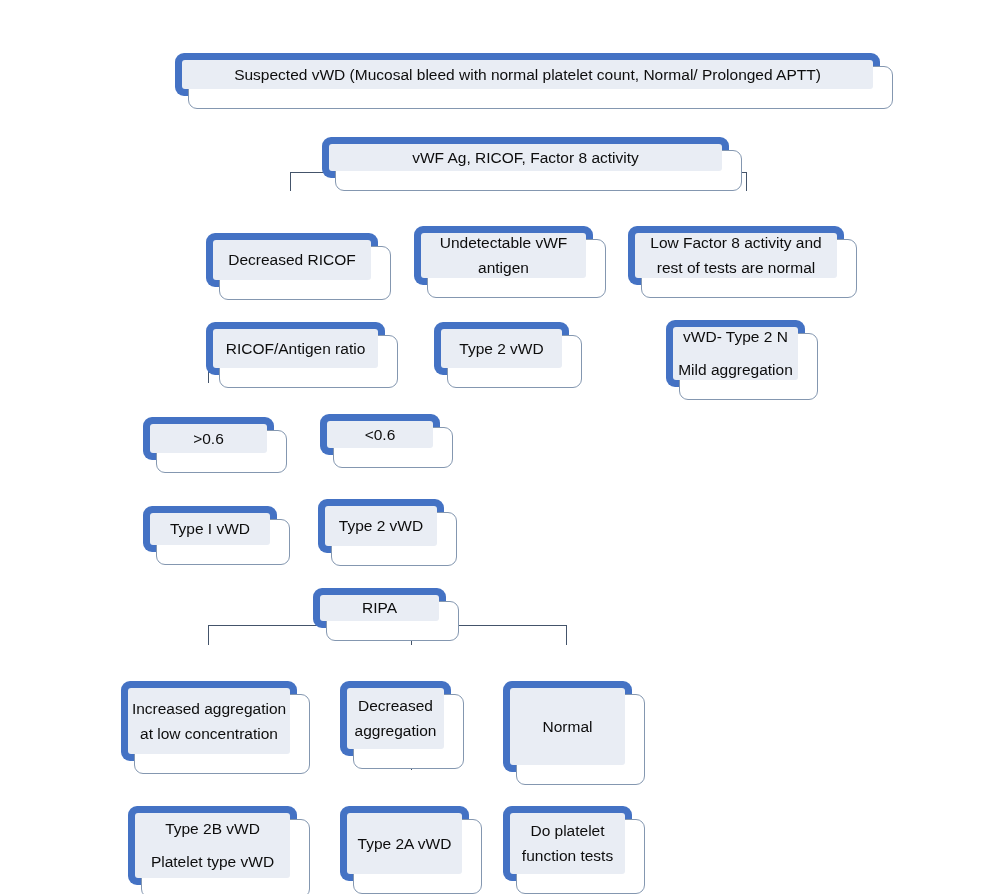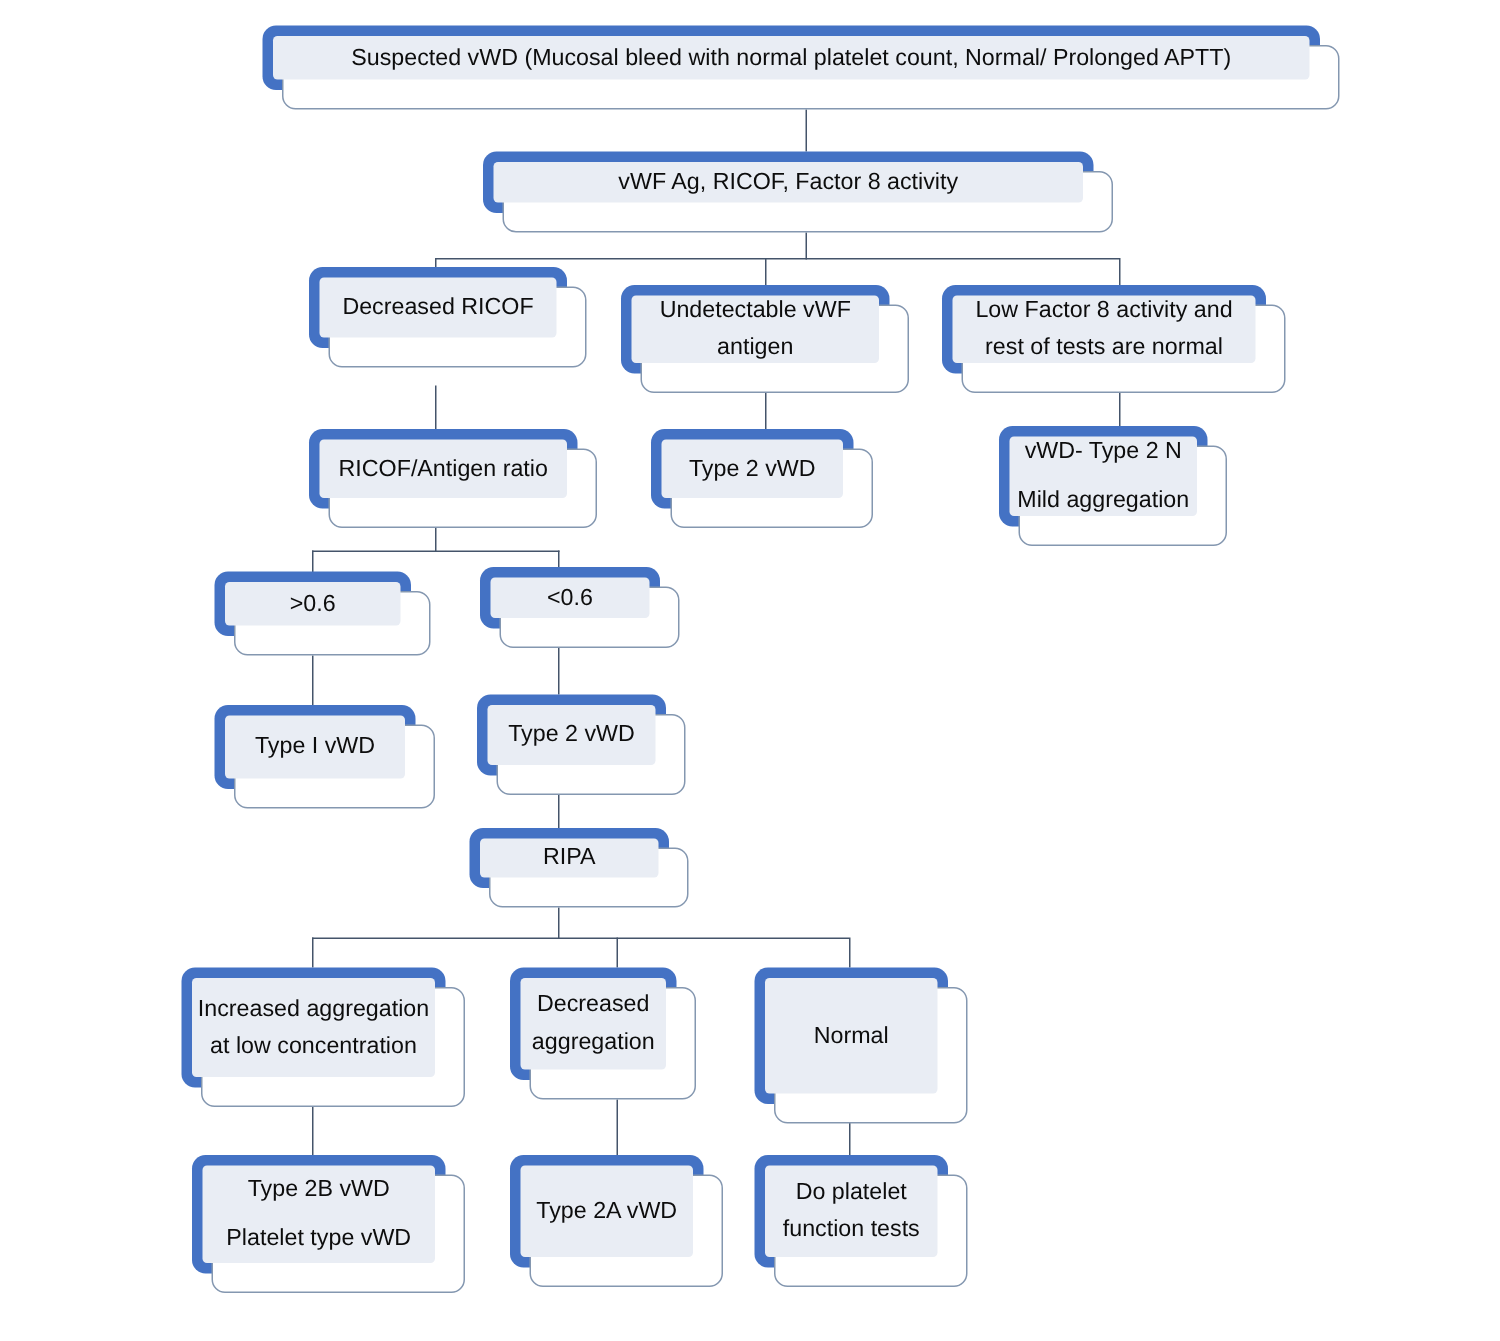--- a/index.html
+++ b/index.html
@@ -23,20 +23,21 @@
     position: absolute;
     background: #44546a;
   }
   .line-v { width: 1px; }
   .line-h { height: 1px; }
 
   
   .node {
     position: absolute;
     box-sizing: border-box;
+    margin-top: 36px;
   }
   .node .shadow {
     position: absolute;
     left: 0;
     top: 0;
     width: calc(100% - 13px);
     height: calc(100% - 13px);
     background: #4472c4;
     border-radius: 9px;
   }
@@ -124,21 +125,21 @@
 
   <div class="node" style="left:322px; top:101px; width:420px; height:54px;">
     <div class="shadow"></div>
     <div class="card">
       <div class="panel">
         <span class="ln">vWF Ag, RICOF, Factor 8 activity</span>
       </div>
     </div>
   </div>
 
-  <div class="node" style="left:206px; top:178px; width:185px; height:67px;">
+  <div class="node" style="left:206px; top:197px; width:185px; height:67px;">
     <div class="shadow"></div>
     <div class="card">
       <div class="panel">
         <span class="ln">Decreased RICOF</span>
       </div>
     </div>
   </div>
 
   <div class="node" style="left:414px; top:190px; width:192px; height:72px;">
     <div class="shadow"></div>
@@ -199,21 +200,21 @@
 
   <div class="node" style="left:320px; top:378px; width:133px; height:54px;padding-left:36px;">
     <div class="shadow"></div>
     <div class="card">
       <div class="panel">
         <span class="ln">&lt;0.6</span>
       </div>
     </div>
   </div>
 
-  <div class="node" style="left:143px; top:470px; width:147px; height:69px;padding-left:26px;">
+  <div class="node" style="left:143px; top:470px; width:147px; height:59px;padding-left:26px;">
     <div class="shadow"></div>
     <div class="card">
       <div class="panel">
         <span class="ln">Type I vWD</span>
       </div>
     </div>
   </div>
 
   <div class="node" style="left:318px; top:463px; width:139px; height:67px;">
     <div class="shadow"></div>

